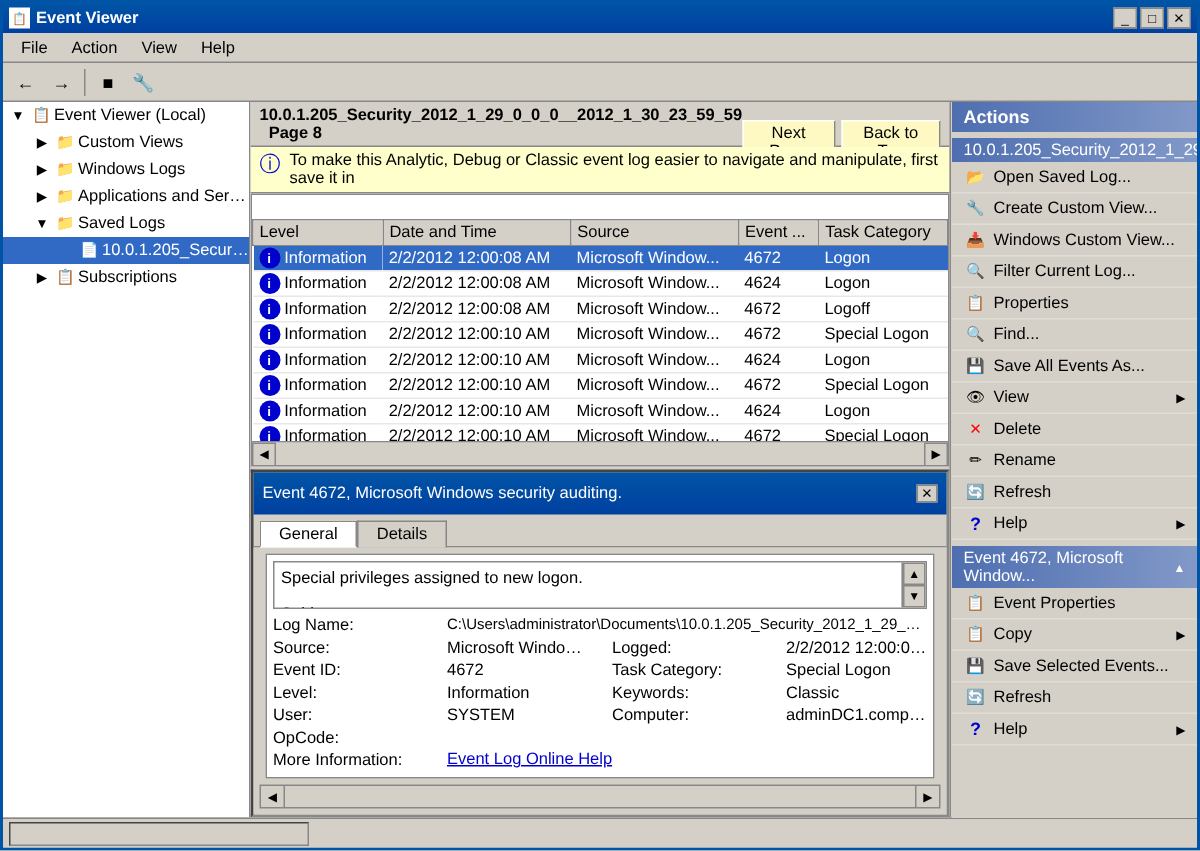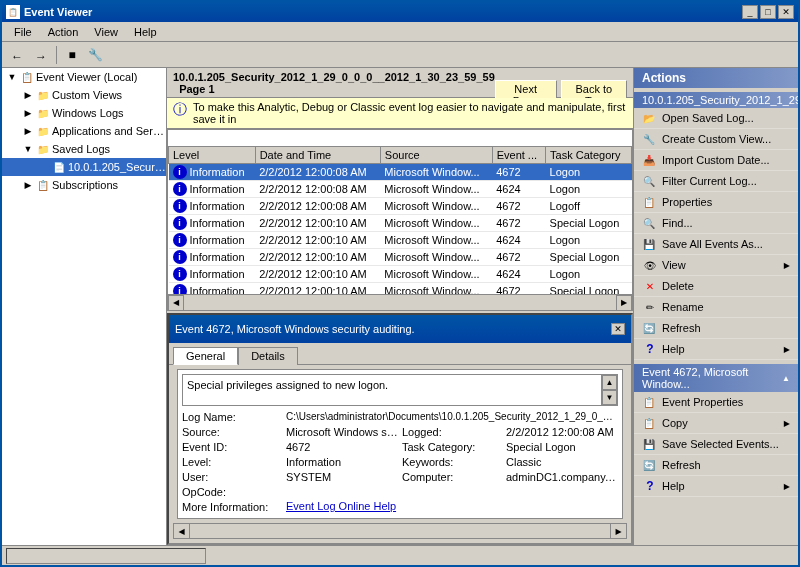--- a/index.html
+++ b/index.html
@@ -368,21 +368,21 @@
     .detail-body {
       padding: 4px;
       background: white;
       margin: 0 4px 4px 4px;
       border: 1px solid #888;
     }
 
     .detail-fields {
       display: grid;
       grid-template-columns: 100px 1fr 100px 1fr;
-      gap: 1px 4px;
+      gap: 1px 16px;
       font-size: 11px;
       margin-top: 4px;
     }
 
     .field-label {
       font-weight: normal;
       color: #000;
       padding: 1px 0;
     }
 
@@ -587,21 +587,21 @@
         <div class="tree-icon">📋</div>
         <span class="tree-label">Subscriptions</span>
       </div>
     </div>
 
     <div class="center-area">
 
       <div class="log-header">
         <span class="log-title">
           <span>10.0.1.205_Security_2012_1_29_0_0_0__2012_1_30_23_59_59</span>
-          &nbsp;&nbsp;<span>Page 1</span>
+          &nbsp;&nbsp;<span>Page 8</span>
         </span>
         <div class="log-nav">
           <button class="nav-btn">Next Page</button>
           <button class="nav-btn">Back to Top</button>
         </div>
       </div>
 
       <div class="info-bar">
         <span class="info-icon">ⓘ</span>
         <span>To make this Analytic, Debug or Classic event log easier to navigate and manipulate, first save it in</span>
@@ -813,21 +813,21 @@
       <div class="action-item">
         <div class="action-icon">📂</div>
         <span>Open Saved Log...</span>
       </div>
       <div class="action-item">
         <div class="action-icon">🔧</div>
         <span>Create Custom View...</span>
       </div>
       <div class="action-item">
         <div class="action-icon">📥</div>
-        <span>Import Custom Date...</span>
+        <span>Windows Custom View...</span>
       </div>
       <div class="action-item">
         <div class="action-icon">🔍</div>
         <span>Filter Current Log...</span>
       </div>
       <div class="action-item">
         <div class="action-icon">📋</div>
         <span>Properties</span>
       </div>
       <div class="action-item">

